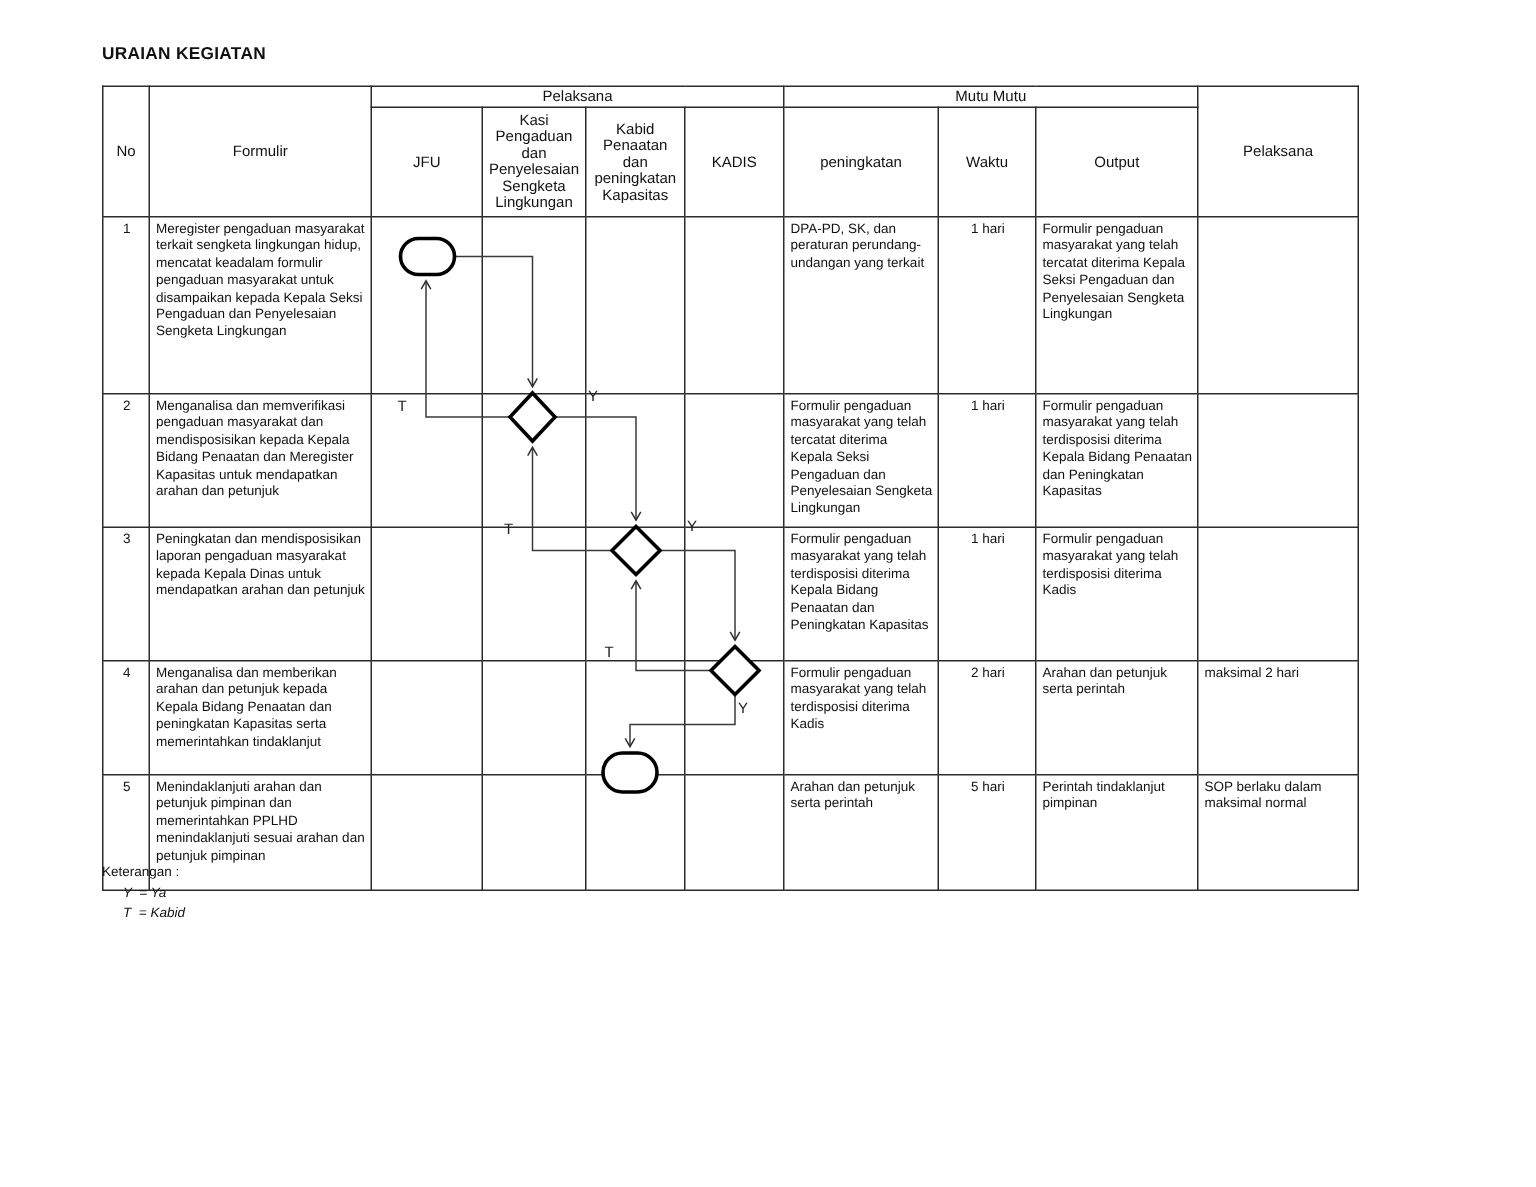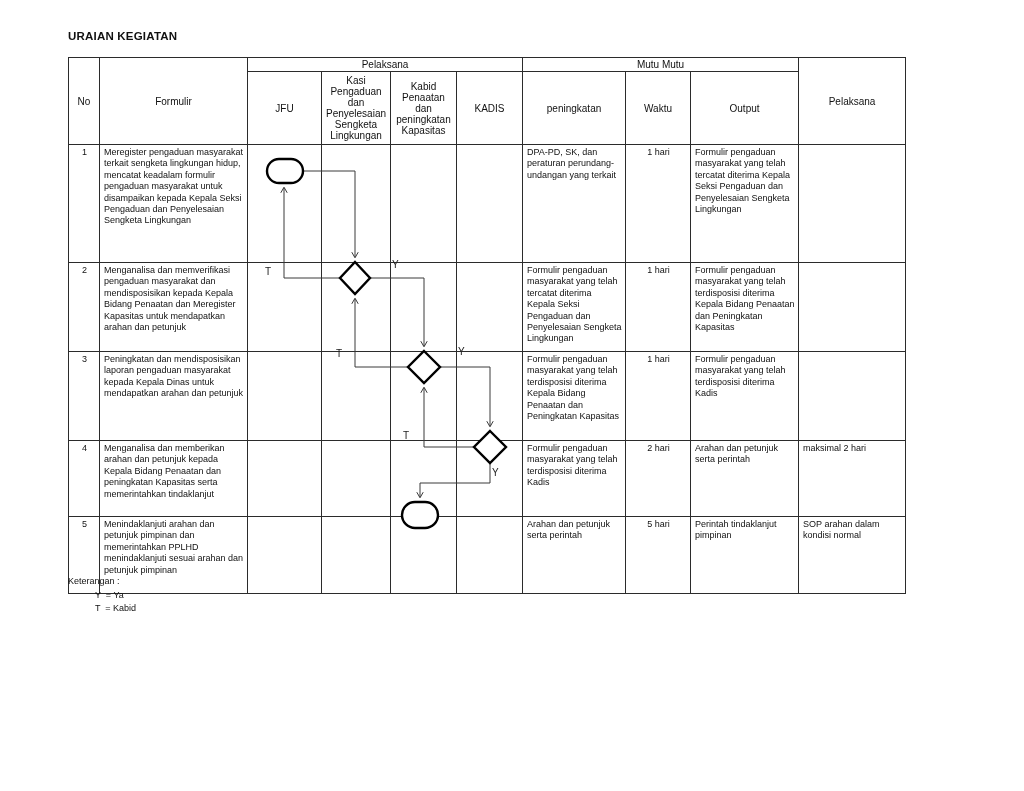--- a/index.html
+++ b/index.html
@@ -37,21 +37,21 @@
   .flow-overlay{
     position:absolute;left:0;top:0;width:1024px;height:791px;
     pointer-events:none;
   }
   .flow-label{
     position:absolute;font-size:10px;color:#222;font-family:"Liberation Sans",sans-serif;
   }
   .legend{
     position:absolute;left:68px;top:575px;font-size:9px;line-height:13.5px;color:#111;
   }
-  .legend .legend-item{margin-left:27px;white-space:pre;}
+  .legend .legend-item{margin-left:14px;white-space:pre;font-style:italic;}
 </style>
 </head>
 <body>
 
 <div class="page">
 
   <h1 class="title">URAIAN KEGIATAN</h1>
 
   <table class="sop">
     <colgroup>
@@ -136,21 +136,21 @@
       <tr class="r5">
         <td class="c-no">5</td>
         <td>Menindaklanjuti arahan dan petunjuk pimpinan dan memerintahkan PPLHD menindaklanjuti sesuai arahan dan petunjuk pimpinan</td>
         <td></td>
         <td></td>
         <td></td>
         <td></td>
         <td>Arahan dan petunjuk serta perintah</td>
         <td class="c-waktu">5 hari</td>
         <td>Perintah tindaklanjut pimpinan</td>
-        <td>SOP arahan dalam kondisi normal</td>
+        <td>SOP berlaku dalam maksimal normal</td>
       </tr>
     </tbody>
   </table>
 
   <svg class="flow-overlay" width="1024" height="791" viewBox="0 0 1024 791" xmlns="http://www.w3.org/2000/svg">
     <defs>
       <marker id="arrowV" viewBox="0 0 10 10" refX="7" refY="5" markerWidth="8" markerHeight="8" orient="auto">
         <path d="M1,1 L8,5 L1,9" fill="none" stroke="#2e2e2e" stroke-width="1.2"></path>
       </marker>
     </defs>

